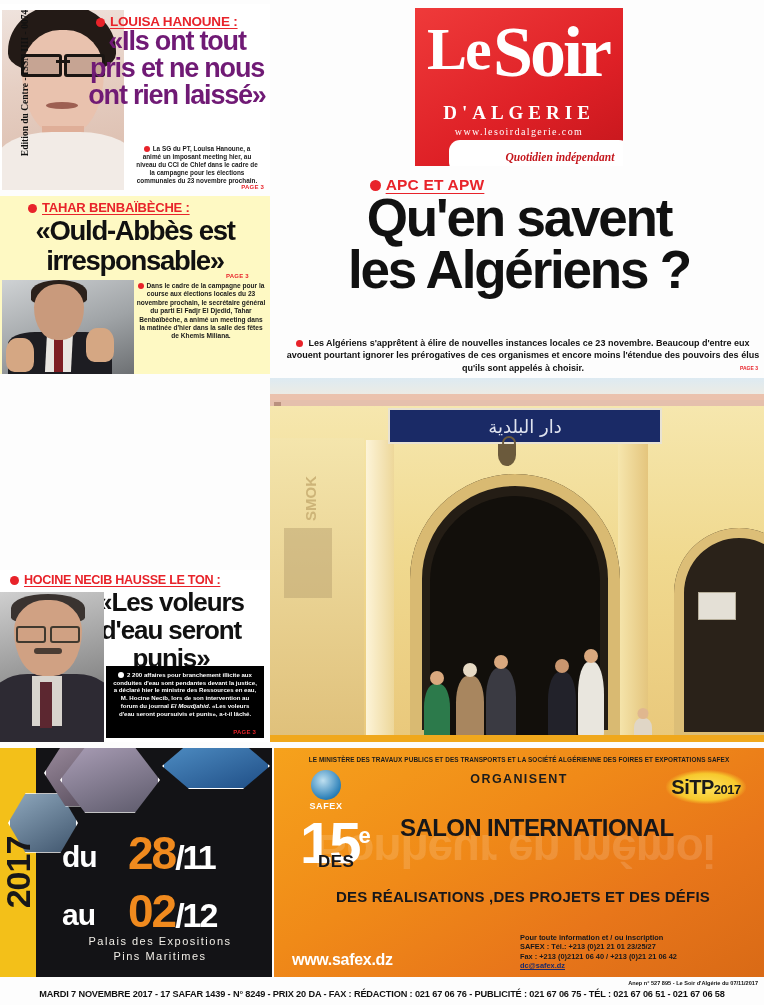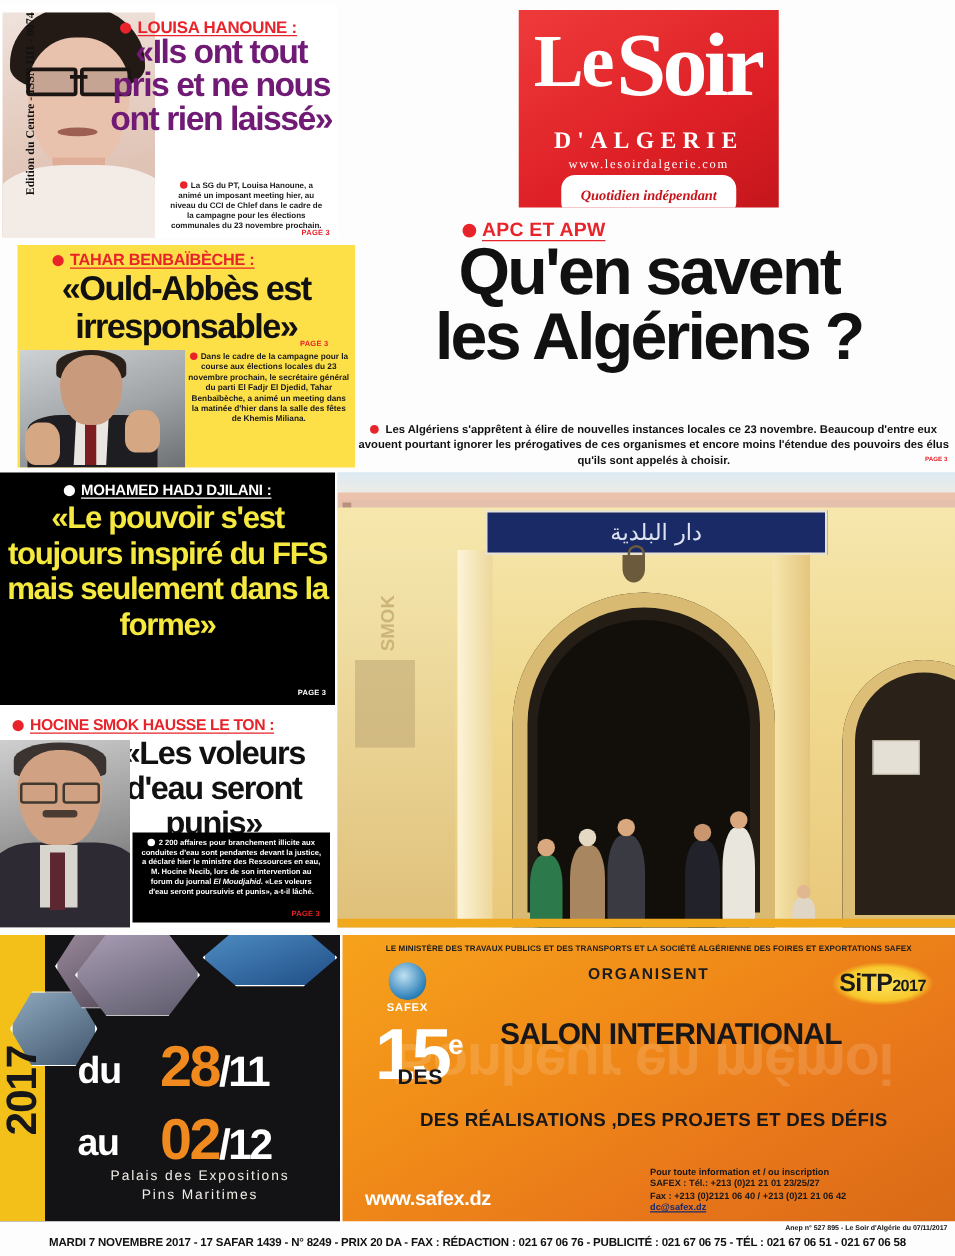--- a/index.html
+++ b/index.html
@@ -31,21 +31,21 @@
   .h1-kicker{position:absolute;left:96px;top:10px;font-size:13.5px;font-weight:bold;color:#e8232a;
      letter-spacing:-.2px;font-family:"Liberation Sans",sans-serif;white-space:nowrap;}
   .h1-kicker u{text-decoration:underline;text-underline-offset:2px;}
   .h1-title{position:absolute;left:86px;top:24px;width:182px;text-align:center;color:#701a75;
      font-weight:bold;font-size:27px;line-height:27px;letter-spacing:-1.2px;}
   .h1-body{position:absolute;left:134px;top:141px;width:126px;text-align:center;font-size:6.4px;
      line-height:8.1px;font-weight:bold;color:#1a1a1a;}
   .h1-ref{position:absolute;right:6px;top:180px;}
 
   
-  .blk2{position:absolute;left:14px;top:196px;width:270px;height:178px;background:#fde047;overflow:hidden;}
+  .blk2{position:absolute;left:0;top:196px;width:270px;height:178px;background:#fef9c3;overflow:hidden;}
   .h2-kicker{position:absolute;left:28px;top:4px;font-size:13px;font-weight:bold;color:#e8232a;
      letter-spacing:-.2px;white-space:nowrap;}
   .h2-kicker u{text-decoration:underline;text-underline-offset:2px;}
   .h2-title{position:absolute;left:4px;top:20px;width:262px;text-align:center;color:#111;
      font-weight:bold;font-size:27.5px;line-height:30px;letter-spacing:-1.3px;}
   .h2-ref{position:absolute;left:226px;top:77px;}
   .photo-tahar{position:absolute;left:2px;top:84px;width:132px;height:94px;overflow:hidden;
      background:linear-gradient(160deg,#cfd2d4 0%,#9fa3a6 55%,#6d7073 100%);}
   .pt-head{position:absolute;left:32px;top:4px;width:50px;height:56px;border-radius:48% 48% 44% 44%/42% 42% 58% 58%;background:#c99a7c;}
   .pt-hair{position:absolute;left:29px;top:0px;width:56px;height:24px;border-radius:50% 50% 20% 20%;background:#2b211b;}
@@ -98,21 +98,21 @@
      background:linear-gradient(150deg,#ef3a3a 0%,#de2026 60%,#c4161c 100%);overflow:hidden;}
   .mh-le{position:absolute;left:12px;top:14px;font-size:60px;line-height:54px;font-weight:bold;color:#fff;
      font-family:"Liberation Serif",serif;letter-spacing:-2px;}
   .mh-soir{position:absolute;left:78px;top:8px;font-size:72px;line-height:72px;font-weight:bold;color:#fff;
      font-family:"Liberation Serif",serif;letter-spacing:-3px;}
   .mh-alg{position:absolute;left:0;top:94px;width:208px;text-align:center;font-size:19px;font-weight:bold;
      color:#fff;letter-spacing:5px;font-family:"Liberation Serif",serif;}
   .mh-url{position:absolute;left:0;top:118px;width:208px;text-align:center;font-size:10px;color:#fff;
      letter-spacing:1.4px;font-family:"Liberation Serif",serif;}
   .mh-quot{position:absolute;left:34px;top:132px;width:140px;height:33px;border-radius:11px;background:#fff;
-     display:flex;align-items:center;justify-content:center;}
+     display:flex;align-items:center;justify-content:center;padding-left:41px;}
   .mh-quot span{font-size:11.5px;font-style:italic;font-weight:bold;color:#c4161c;font-family:"Liberation Serif",serif;}
   .mh-edition{position:absolute;left:-55px;top:78px;width:160px;transform:rotate(-90deg);text-align:center;
      font-size:9.5px;font-weight:bold;color:#111;font-family:"Liberation Serif",serif;white-space:nowrap;}
 
   .apc-kicker{position:absolute;left:0;top:176px;width:764px;text-align:center;font-size:15.5px;font-weight:bold;
      color:#e8232a;letter-spacing:.2px;padding-left:90px;box-sizing:border-box;}
   .apc-kicker u{text-decoration:underline;text-underline-offset:3px;}
   .apc-kicker .bullet{width:11px;height:11px;}
 
   .main-title{position:absolute;left:276px;top:192px;width:486px;text-align:center;color:#111;
@@ -246,31 +246,24 @@
         <div class="pt-hair"></div>
           <div class="pt-head"></div>
         <div class="pt-hand1"></div>
           <div class="pt-hand2"></div>
       </div>
       <div class="h2-body">
         <span class="bullet sm"></span><span>Dans le cadre de la campagne pour la course aux élections locales du 23 novembre prochain, le secrétaire général du parti El Fadjr El Djedid, Tahar Benbaïbèche, a animé un meeting dans la matinée d'hier dans la salle des fêtes de Khemis Miliana.</span>
       </div>
     </div>
 
-    <div class="blk3">
-      <div class="h3-kicker">
-        <span class="bullet"></span><u>MOHAMED HADJ DJILANI :</u>
-      </div>
-      <div class="h3-title">«Le pouvoir s'est toujours inspiré du FFS mais seulement dans la forme»</div>
-      <div class="h3-ref pageref wt">PAGE 3</div>
-    </div>
 
     <div class="blk4">
       <div class="h4-kicker">
-        <span class="bullet"></span><u>HOCINE SMOK HAUSSE LE TON :</u>
+        <span class="bullet"></span><u>HOCINE NECIB HAUSSE LE TON :</u>
       </div>
       <div class="h4-title">«Les voleurs d'eau seront punis»</div>
       <div class="photo-necib">
         <div class="pn-suit"></div>
           <div class="pn-shirt"></div>
           <div class="pn-tie"></div>
         <div class="pn-hair"></div>
           <div class="pn-head"></div>
         <div class="pn-glass"></div>
         <div class="pn-mous"></div>

